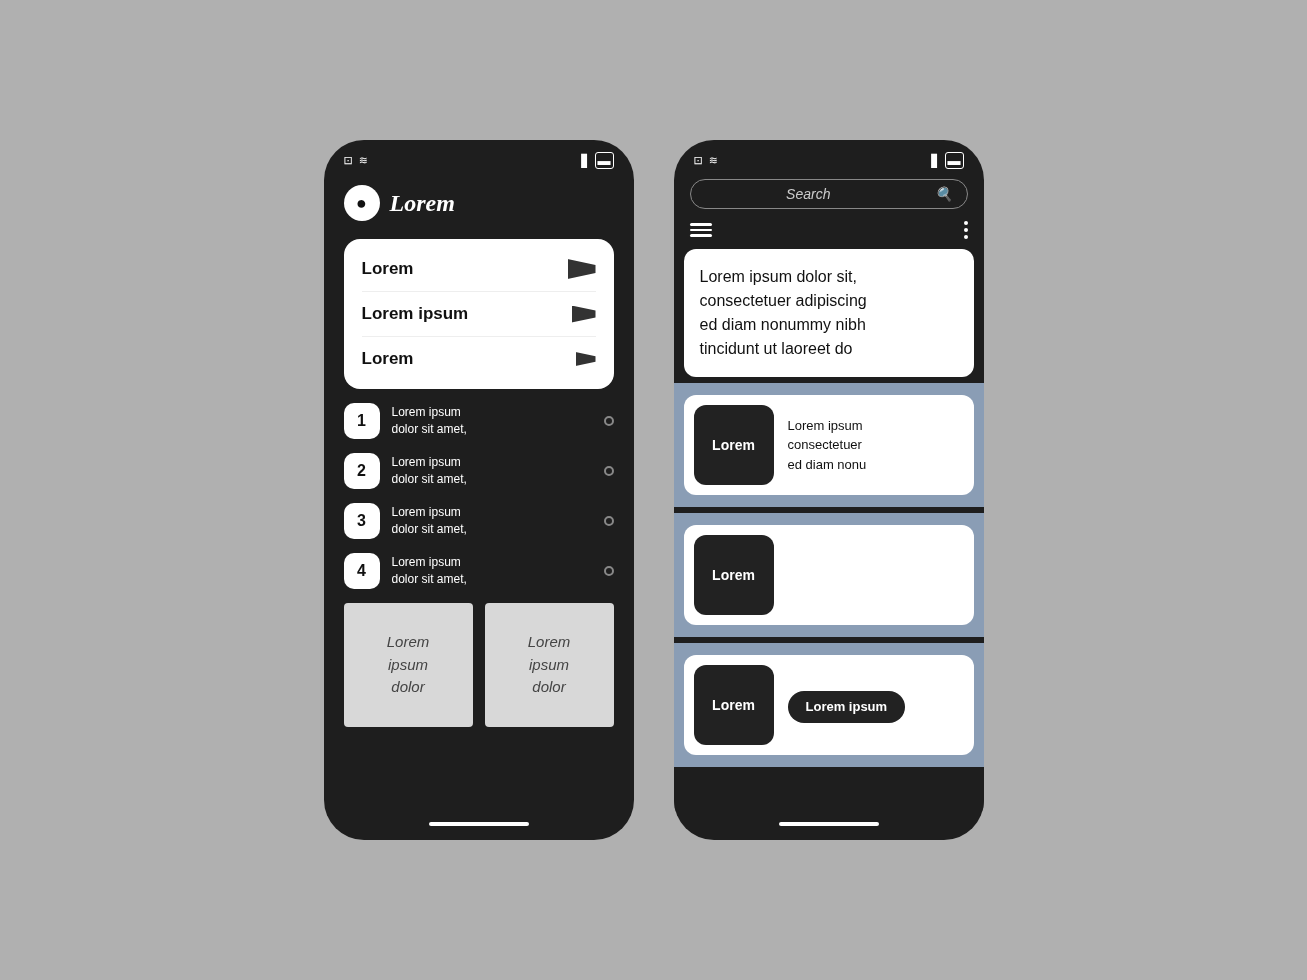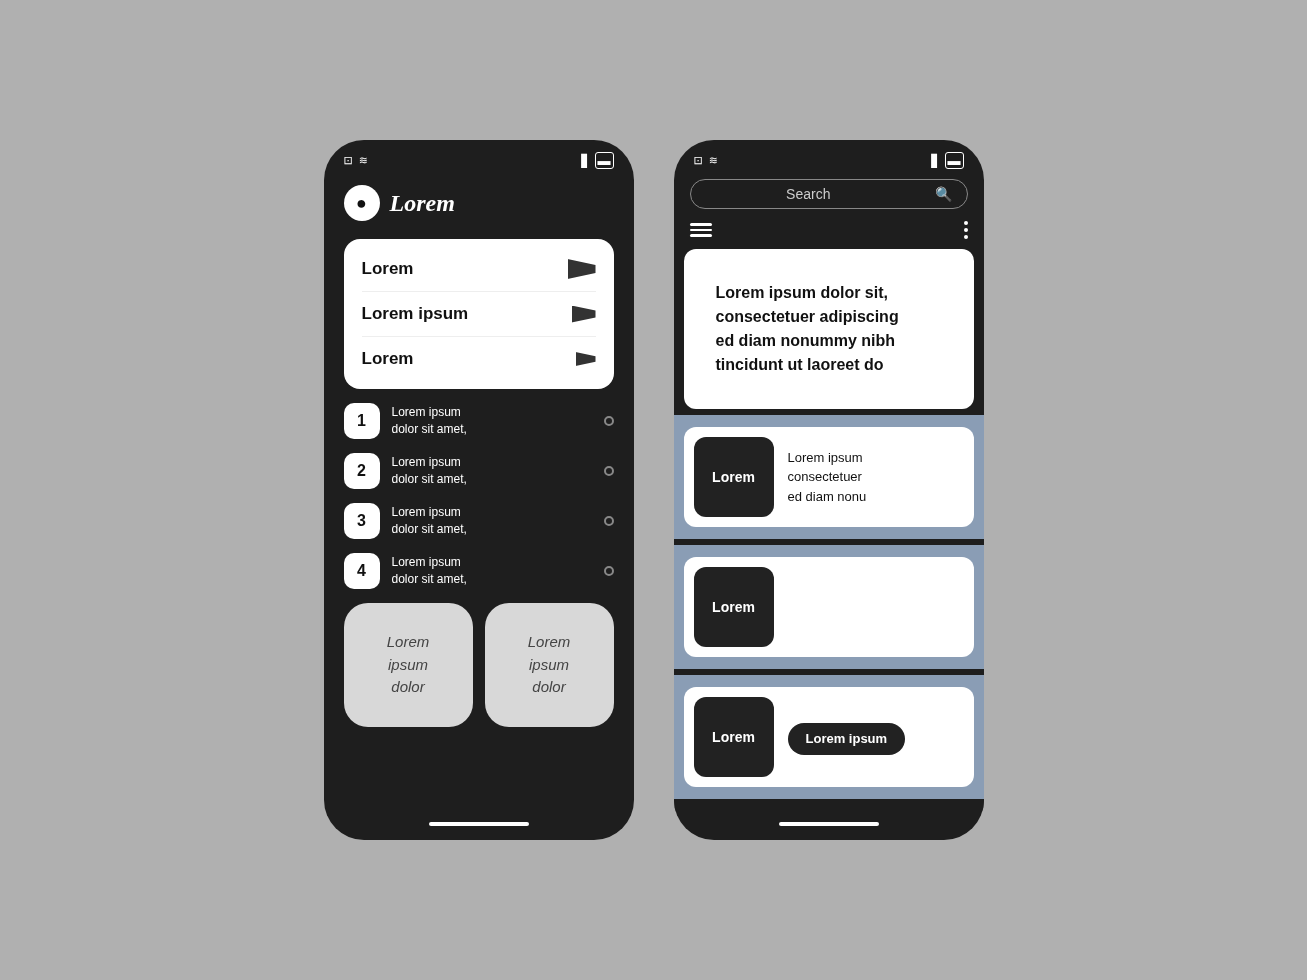--- a/index.html
+++ b/index.html
@@ -137,21 +137,21 @@
     }
 
     
     .bottom-cards {
       display: flex;
       gap: 12px;
     }
     .bottom-card {
       flex: 1;
       background: #d8d8d8;
-      border-radius: 24px;
+      border-radius: 4px;
       padding: 28px;
       display: flex;
       align-items: center;
       justify-content: center;
       min-height: 100px;
     }
     .bottom-card-text {
       font-style: italic;
       font-size: 15px;
       color: #444;
@@ -179,20 +179,21 @@
       padding: 4px 16px 8px;
     }
     .search-bar {
       background: transparent;
       border: 1.5px solid #888;
       border-radius: 20px;
       display: flex;
       align-items: center;
       padding: 6px 14px;
       gap: 23px;
+      font-style: italic;
     }
     .search-bar-text {
       color: #ccc;
       font-size: 14px;
       flex: 1;
       text-align: center;
     }
     .search-icon-circle {
       color: #ccc;
       font-size: 14px;
@@ -225,23 +226,22 @@
       height: 4px;
       background: white;
       border-radius: 50%;
     }
 
     
     .hero-card {
       background: white;
       margin: 0 10px;
       border-radius: 12px;
-      padding: 32px;
+      padding: 16px;
       margin-bottom: 6px;
-      font-weight: bold;
     }
     .hero-text {
       font-size: 16px;
       color: #111;
       line-height: 1.5;
     }
 
     
     .list-cards-area {
       flex: 1;

